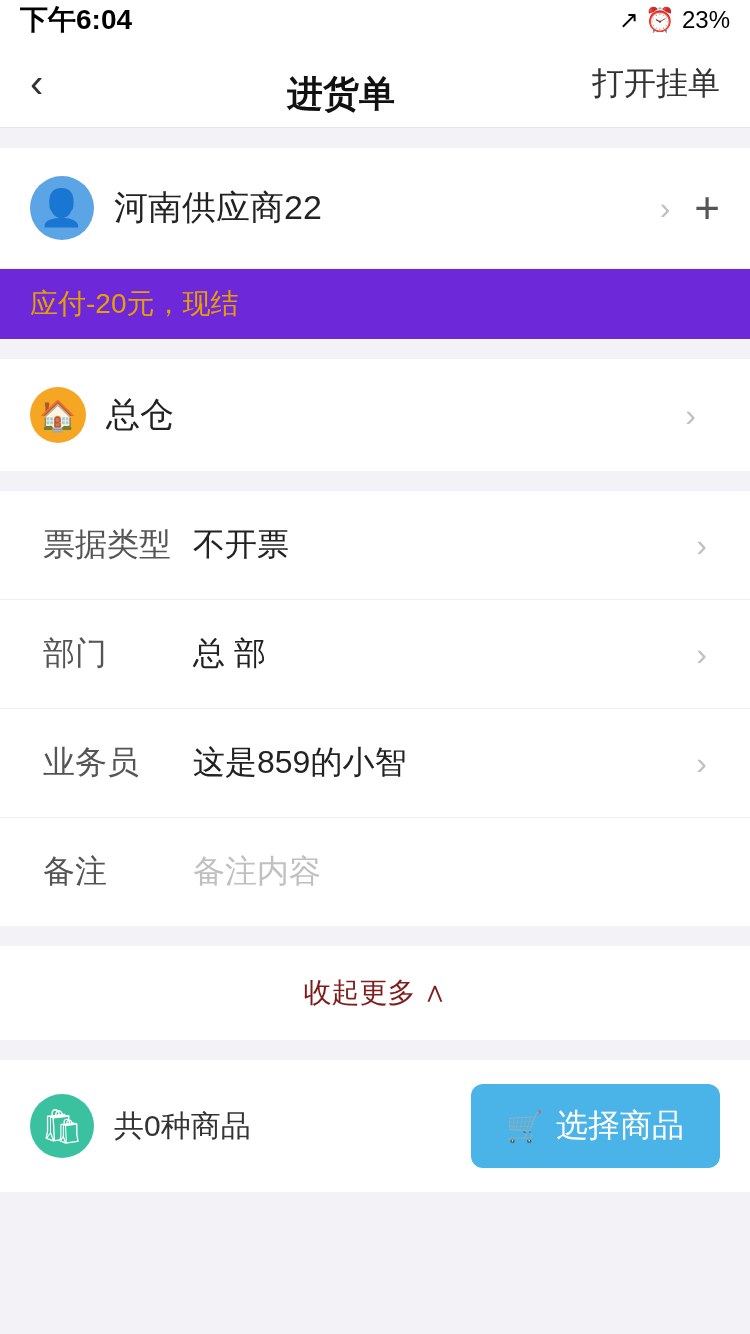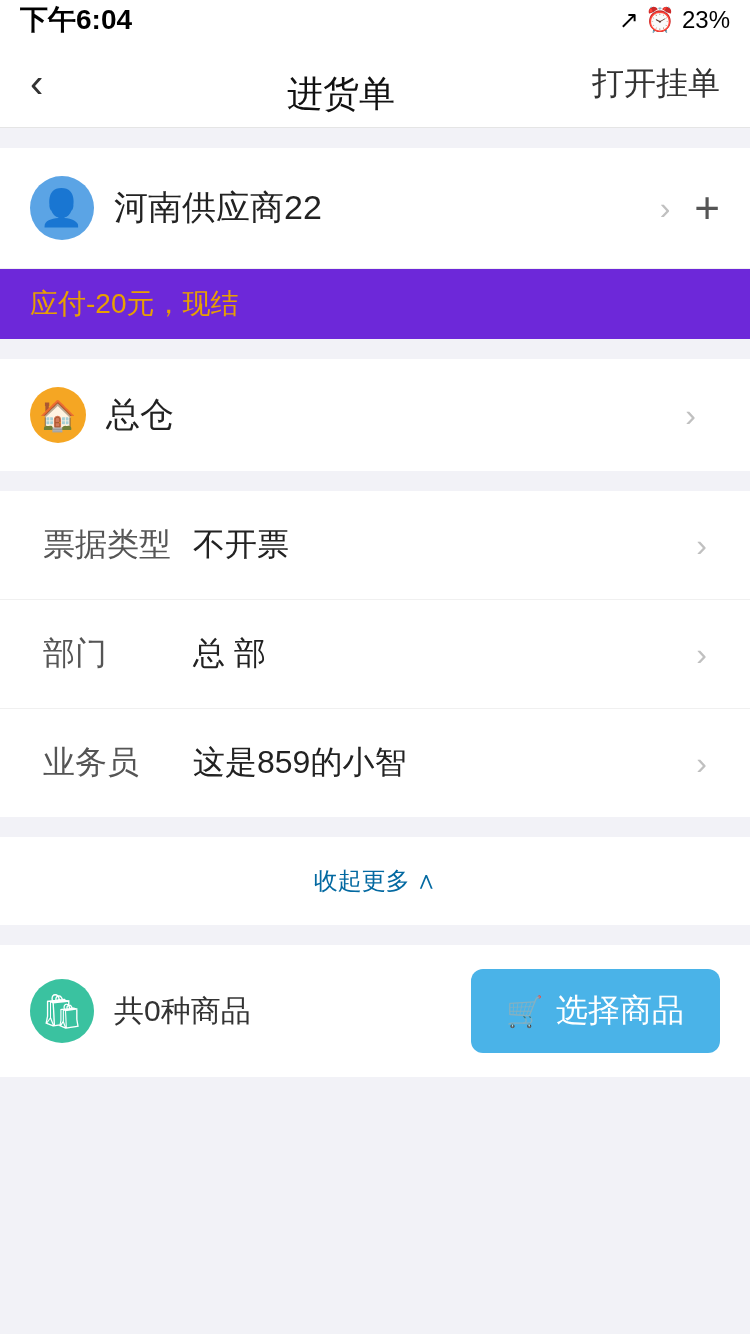--- a/index.html
+++ b/index.html
@@ -38,21 +38,21 @@
       border-bottom: 1px solid #e5e5e5;
     }
     .nav-back {
       font-size: 40px;
       color: #333;
       cursor: pointer;
       width: 60px;
     }
     .nav-title {
       font-size: 36px;
-      font-weight: 400;
+      font-weight: 700;
       color: #111;
       margin-top: 21px;
     }
     .nav-action {
       font-size: 32px;
       color: #333;
       cursor: pointer;
     }
 
     
@@ -173,22 +173,22 @@
     }
 
     
     .collapse-row {
       background: #fff;
       margin-top: 20px;
       display: flex;
       align-items: center;
       justify-content: center;
       padding: 28px;
-      font-size: 24px;
-      color: #0369a1;
+      font-size: 28px;
+      color: #7f1d1d;
       cursor: pointer;
     }
 
     
     .bottom-bar {
       background: #fff;
       margin-top: 20px;
       display: flex;
       align-items: center;
       padding: 24px 30px;
@@ -285,20 +285,24 @@
     <span class="form-value">总 部</span>
     <span class="form-chevron">›</span>
   </div>
 
   <div class="form-row">
     <span class="form-label">业务员</span>
     <span class="form-value">这是859的小智</span>
     <span class="form-chevron">›</span>
   </div>
 
+  <div class="form-row">
+    <span class="form-label">备注</span>
+    <span class="form-value placeholder">备注内容</span>
+  </div>
 </div>
 
 <div class="collapse-row">
   <span>收起更多 ∧</span>
 </div>
 
 <div class="bottom-bar">
   <div class="product-icon-wrap">
     <span style="font-size:34px; color:#fff;">🛍</span>
   </div>

